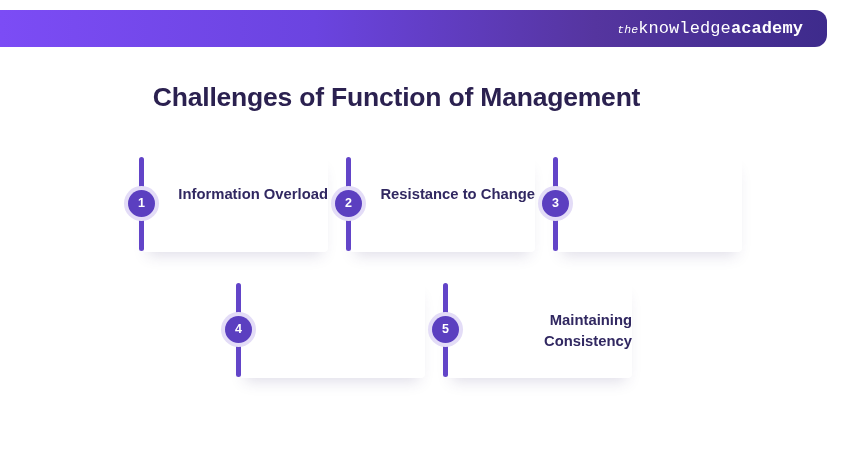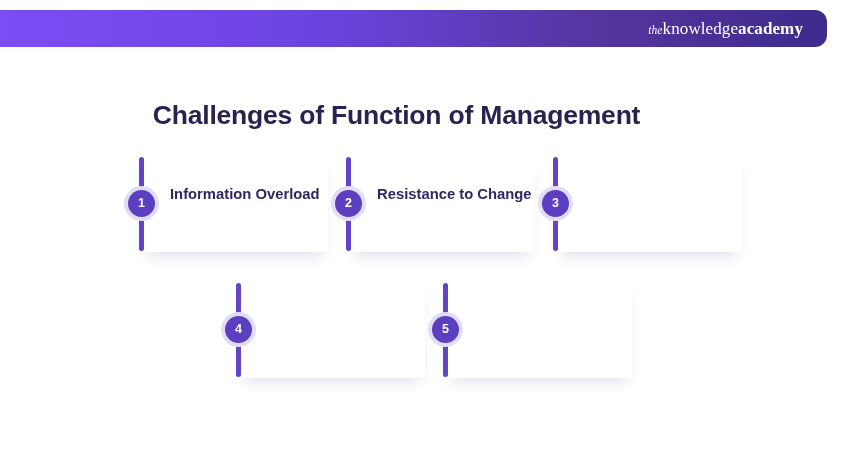--- a/index.html
+++ b/index.html
@@ -24,21 +24,21 @@
     height: 37px;
     border-top-right-radius: 12px;
     border-bottom-right-radius: 12px;
     background: linear-gradient(90deg, #7c4cf5 0%, #6b44e0 38%, #55359f 72%, #3e2b8c 100%);
     display: flex;
     align-items: center;
     justify-content: flex-end;
   }
   .brand {
     color: #ffffff;
-    font-family: Liberation Serif, serif;
+    font-family: Liberation Mono, monospace;
     font-size: 17px;
     letter-spacing: 0.1px;
     margin-right: 24px;
     white-space: nowrap;
     display: flex;
     align-items: baseline;
   }
   .brand .b-the {
     font-style: italic;
     font-size: 11.5px;
@@ -48,21 +48,21 @@
     font-weight: 400;
   }
   .brand .b-academy {
     font-weight: 700;
   }
 
   
   .page-title {
     position: absolute;
     left: 0;
-    top: 100px;
+    top: 82px;
     width: 793px;
     text-align: center;
     font-size: 26.5px;
     font-weight: 700;
     color: #2b2150;
     letter-spacing: -0.2px;
   }
 
   
   .board {
@@ -121,21 +121,21 @@
     display: flex;
     align-items: center;
     justify-content: center;
     line-height: 1;
   }
   .card .label {
     position: absolute;
     left: 38px;
     top: 28px;
     width: 158px;
-    text-align: left;
+    text-align: right;
     font-size: 14.8px;
     font-weight: 600;
     color: #312861;
     line-height: 1.42;
   }
 </style>
 </head>
 <body>
 
 <div class="header-bar">
@@ -178,15 +178,16 @@
     <div class="bar"></div>
     <div class="badge-halo"></div>
     <div class="badge">4</div>
   </div>
 
   <div class="card" style="left:436px; top:282px;">
     <div class="plate"></div>
     <div class="bar"></div>
     <div class="badge-halo"></div>
     <div class="badge">5</div>
+    <div class="label">Maintaining Consistency</div>
   </div>
 
 </div>
 
 </body></html>

